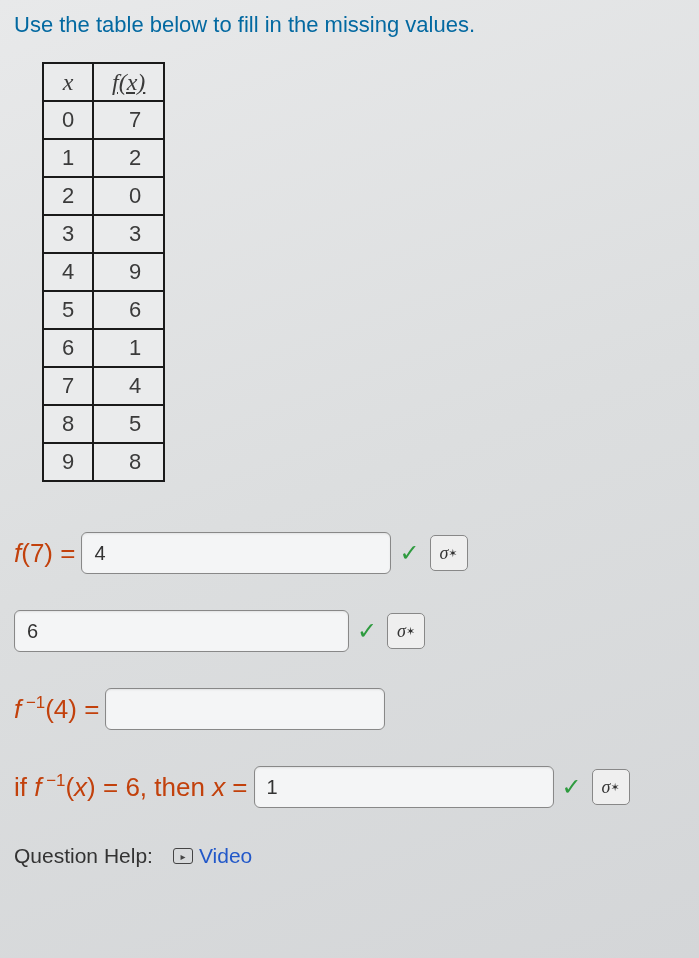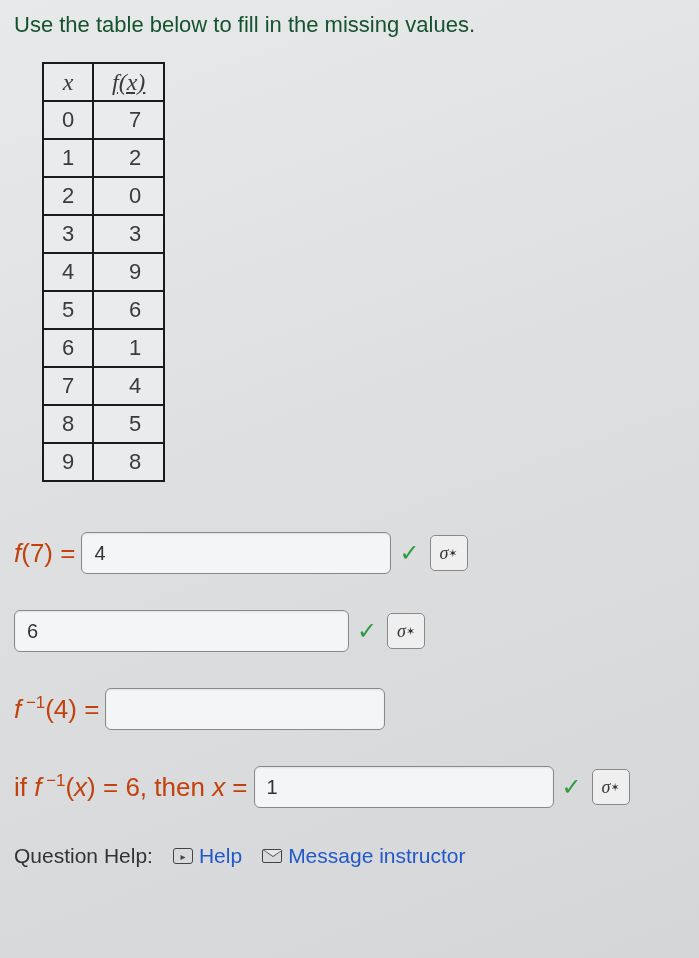--- a/index.html
+++ b/index.html
@@ -7,21 +7,21 @@
       margin: 0;
       padding: 12px 14px;
       font-family: 'Segoe UI', Tahoma, Verdana, sans-serif;
       background: linear-gradient(160deg, #e8e9ea 0%, #dcdedf 50%, #d4d6d8 100%);
       width: 699px;
       height: 958px;
       color: #3a3a3a;
     }
     .instruction {
       font-size: 22px;
-      color: #14532d;
+      color: #0369a1;
       margin-bottom: 24px;
     }
     .table-wrap {
       margin-left: 28px;
       margin-bottom: 50px;
     }
     table.ftable {
       border-collapse: collapse;
       background: #eaebec;
     }
@@ -232,19 +232,15 @@
   <span class="mathlabel">if <span class="fn">f</span><sup class="inv">&nbsp;−1</sup>(<span class="fn">x</span>) = 6, then <span class="fn">x</span> = </span>
   <div class="input-box" style="width:300px;">1</div>
   <span class="check">✓</span>
   <span class="sigma-btn">σ<sup>✶</sup></span>
 </div>
 
 <div class="help-row">
   <span>Question Help:</span>
   <span class="help-link">
     <span class="icon-box">▸</span>
-    <span>Help</span>
+    <span>Video</span>
   </span>
-  <span class="help-link">
-    <span class="envelope"></span>
-    <span>Message instructor</span>
-  </span>
 </div>
 
 </body></html>

